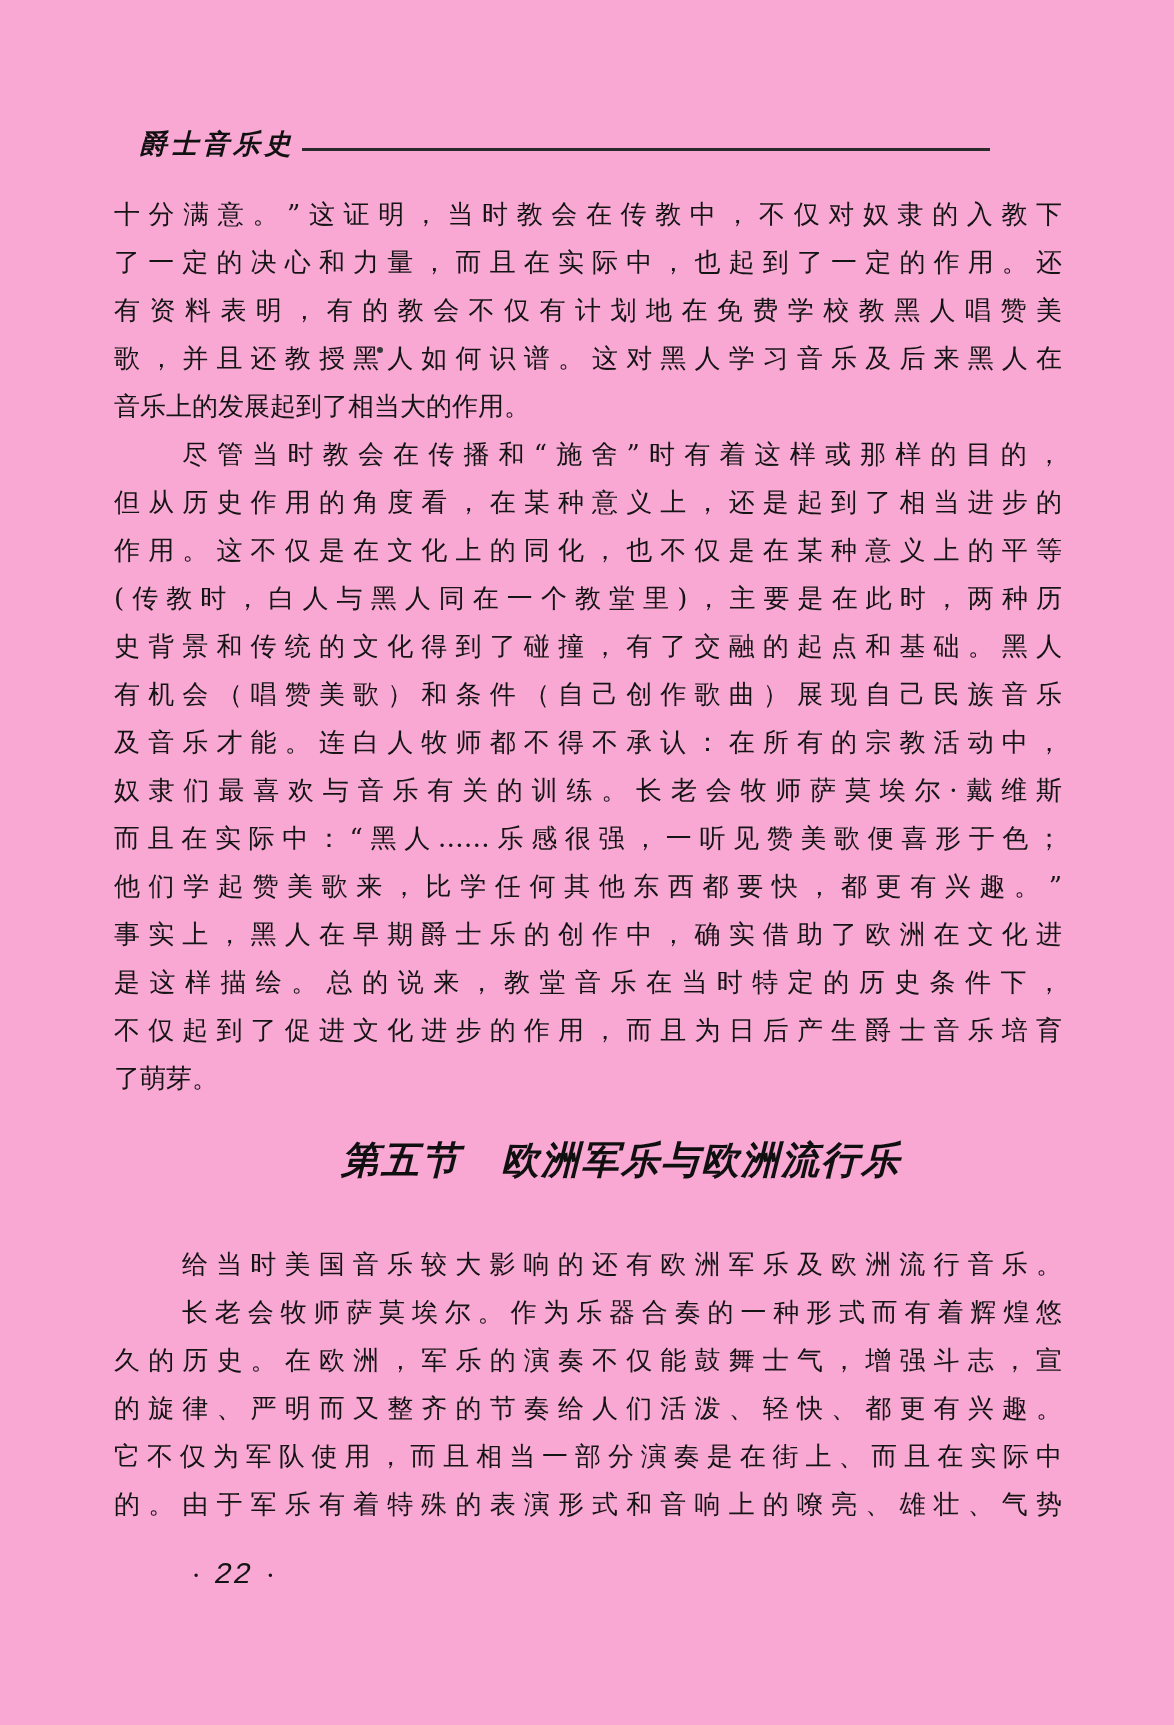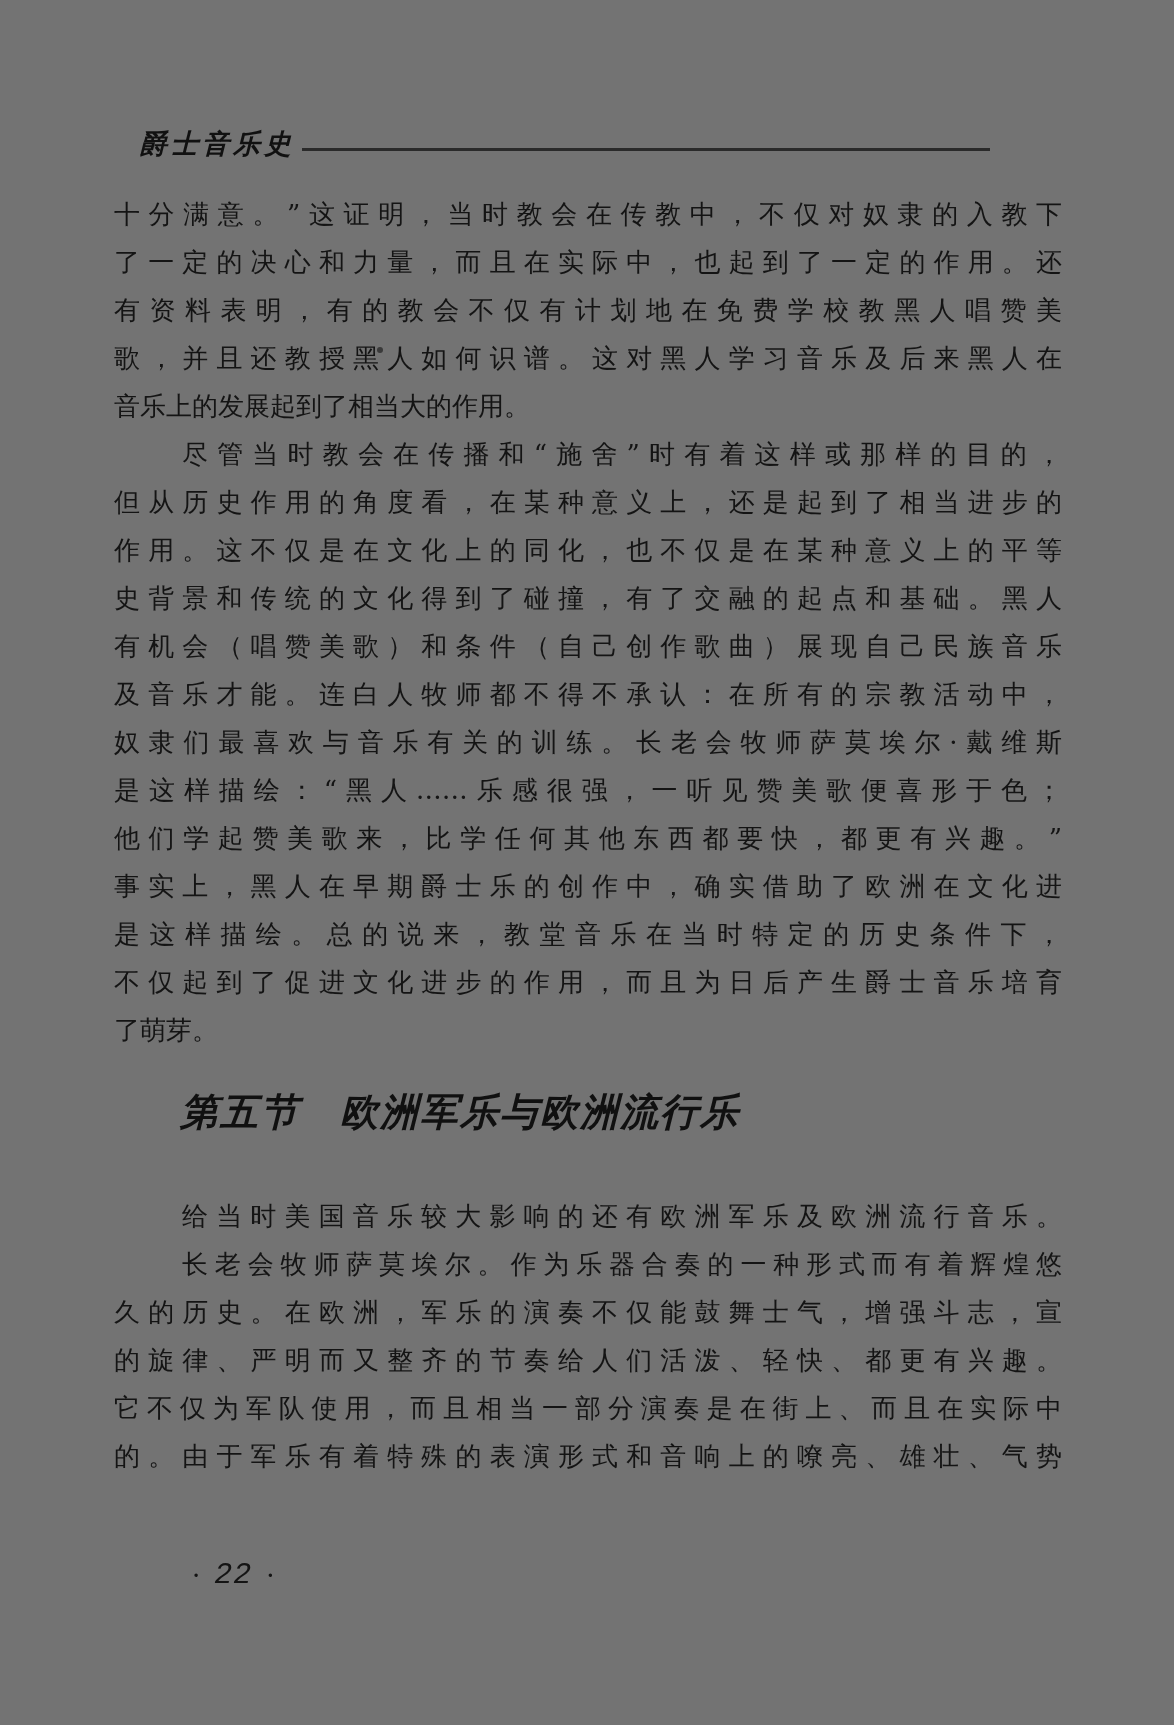--- a/index.html
+++ b/index.html
@@ -4,21 +4,21 @@
 <style>
   html, body {
     margin: 0;
     padding: 0;
     background: #ffffff;
   }
   .page {
     position: relative;
     width: 1174px;
     height: 1725px;
-    background: #737373;
+    background: #f9a8d4;
     overflow: hidden;
     font-family: "DejaVu Serif", "Liberation Serif", serif;
     color: #141414;
   }
   
   .running-head {
     position: absolute;
     left: 140px;
     top: 126px;
     font-size: 27px;
@@ -63,20 +63,21 @@
     height: 52px;
     line-height: 52px;
     padding-left: 66px;
     font-size: 38px;
     font-weight: bold;
     font-style: italic;
     letter-spacing: 2px;
     font-family: "DejaVu Sans", "Liberation Sans", sans-serif;
     color: #101010;
     white-space: nowrap;
+    text-align: center;
   }
   
   .footer {
     position: absolute;
     left: 178px;
     top: 1558px;
     font-size: 30px;
     color: #141414;
     display: flex;
     align-items: center;
@@ -113,25 +114,26 @@
 
   <div class="body-col">
       <div class="line">十分满意。”这证明，当时教会在传教中，不仅对奴隶的入教下</div>
       <div class="line">了一定的决心和力量，而且在实际中，也起到了一定的作用。还</div>
       <div class="line">有资料表明，有的教会不仅有计划地在免费学校教黑人唱赞美</div>
       <div class="line">歌，并且还教授黑人如何识谱。这对黑人学习音乐及后来黑人在</div>
       <div class="line last">音乐上的发展起到了相当大的作用。</div>
       <div class="line indent">尽管当时教会在传播和“施舍”时有着这样或那样的目的，</div>
       <div class="line">但从历史作用的角度看，在某种意义上，还是起到了相当进步的</div>
       <div class="line">作用。这不仅是在文化上的同化，也不仅是在某种意义上的平等</div>
+      <div class="line">(传教时，白人与黑人同在一个教堂里)，主要是在此时，两种历</div>
       <div class="line">史背景和传统的文化得到了碰撞，有了交融的起点和基础。黑人</div>
       <div class="line">有机会（唱赞美歌）和条件（自己创作歌曲）展现自己民族音乐</div>
       <div class="line">及音乐才能。连白人牧师都不得不承认：在所有的宗教活动中，</div>
       <div class="line">奴隶们最喜欢与音乐有关的训练。长老会牧师萨莫埃尔·戴维斯</div>
-      <div class="line">是这样描绘：“黑人……乐感很强，一听见赞美歌便喜形于色；</div>
+      <div class="line">而且在实际中：“黑人……乐感很强，一听见赞美歌便喜形于色；</div>
       <div class="line">他们学起赞美歌来，比学任何其他东西都要快，都更有兴趣。”</div>
       <div class="line">事实上，黑人在早期爵士乐的创作中，确实借助了欧洲在文化进</div>
       <div class="line">是这样描绘。总的说来，教堂音乐在当时特定的历史条件下，</div>
       <div class="line">不仅起到了促进文化进步的作用，而且为日后产生爵士音乐培育</div>
       <div class="line last">了萌芽。</div>
       <div class="section-heading">第五节　欧洲军乐与欧洲流行乐</div>
       <div class="line indent">给当时美国音乐较大影响的还有欧洲军乐及欧洲流行音乐。</div>
       <div class="line indent">长老会牧师萨莫埃尔。作为乐器合奏的一种形式而有着辉煌悠</div>
       <div class="line">久的历史。在欧洲，军乐的演奏不仅能鼓舞士气，增强斗志，宣</div>
       <div class="line">的旋律、严明而又整齐的节奏给人们活泼、轻快、都更有兴趣。</div>

